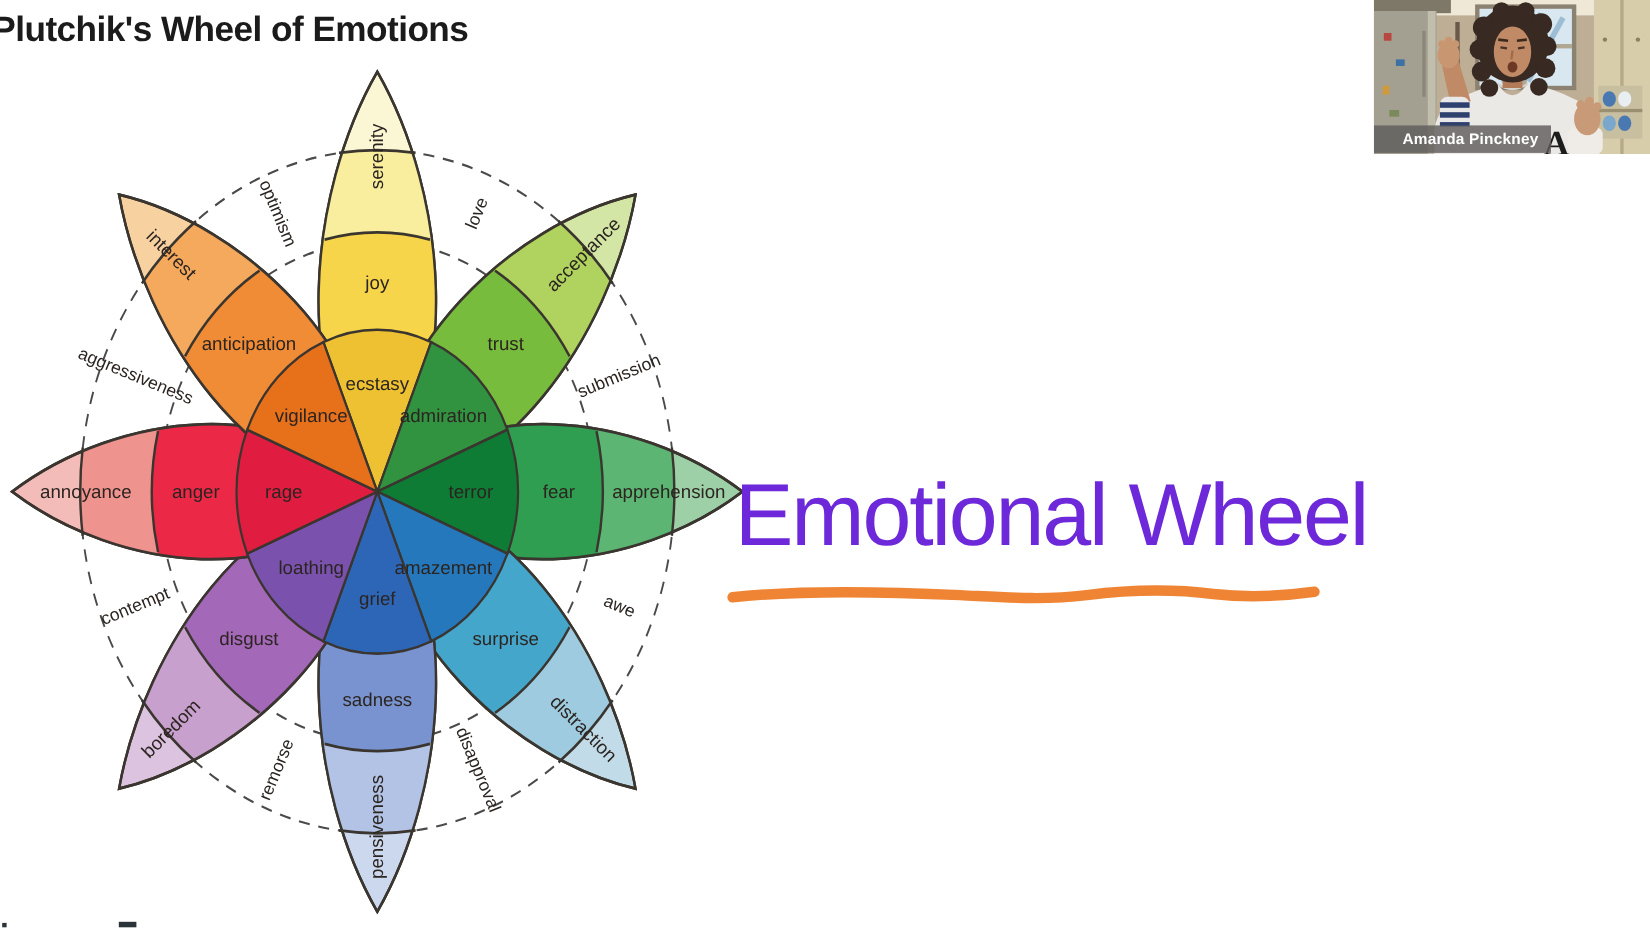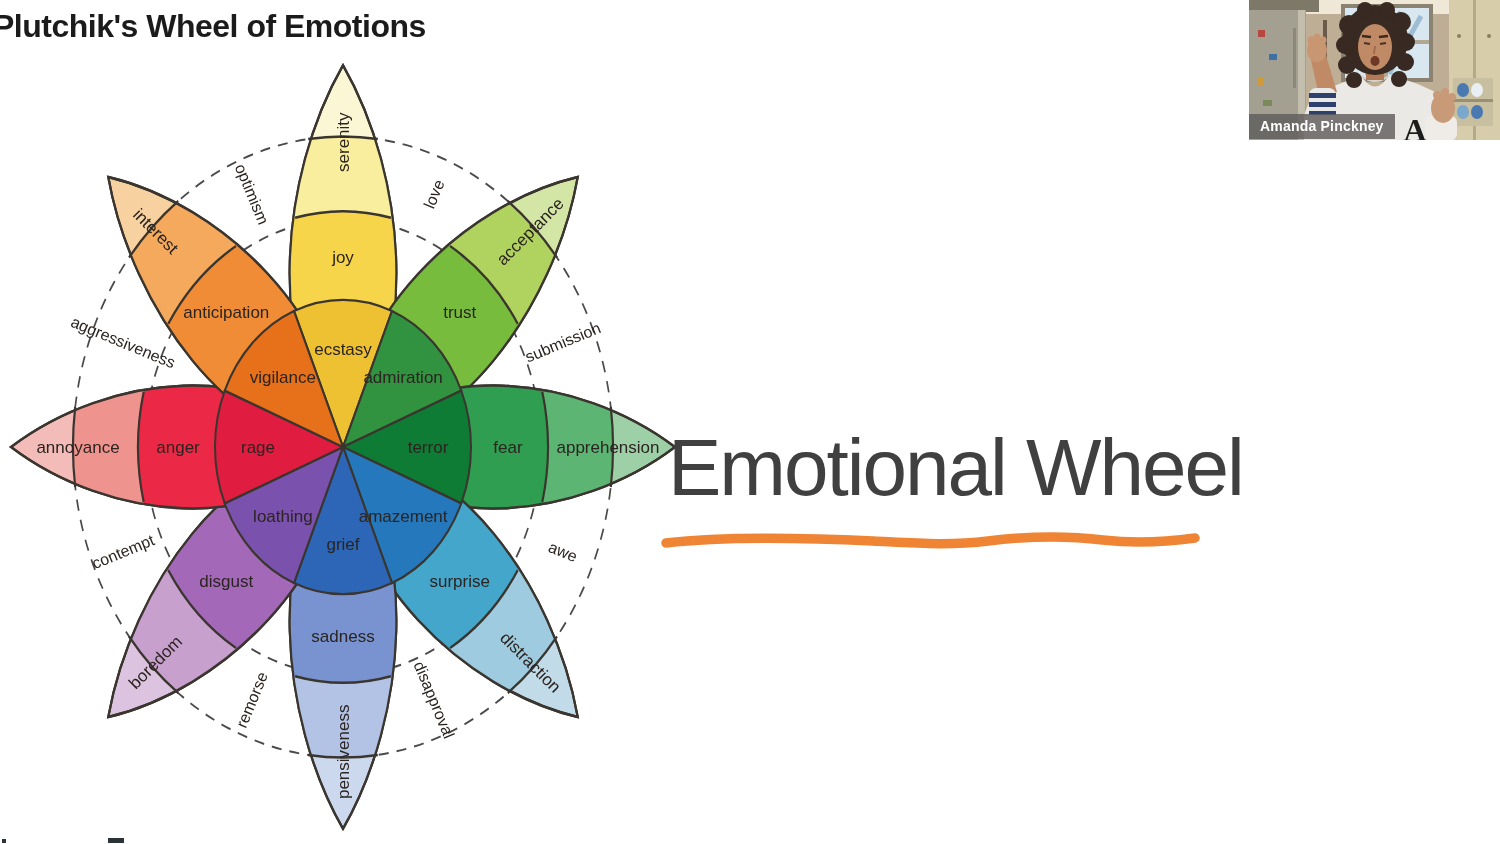--- a/index.html
+++ b/index.html
@@ -7,21 +7,21 @@
          font-family:"Liberation Sans", sans-serif;text-align:center;}
   #slide-title{position:absolute;left:-7px;top:8px;font-size:32px;font-weight:700;
                color:#1b1b1b;letter-spacing:-0.5px;white-space:nowrap;}
   #wheel-svg{position:absolute;left:0;top:0;}
   #wheel-svg text{font-family:"Liberation Sans", sans-serif;}
   #heading{position:absolute;left:668px;top:428px;font-size:80px;font-weight:300;
            letter-spacing:-2px;color:#151515;white-space:nowrap;line-height:1;}
   #underline-svg{position:absolute;left:658px;top:528px;}
   #webcam{position:absolute;left:1249px;top:0;width:251px;height:140px;overflow:hidden;
           background:#c3b49d;}
-  #name-tag{position:absolute;left:0;bottom:1px;padding:4px 11px 5px 11px;
+  #name-tag{position:absolute;left:0;bottom:1px;padding:4px 11px 5px 26px;
             background:rgba(95,93,91,0.82);color:#ffffff;font-size:14px;font-weight:700;
             letter-spacing:0.2px;white-space:nowrap;}
   .fragment{position:absolute;background:#2a3338;}
 </style>
 </head>
 <body>
 
 <div id="stage">
 
   <div id="slide-title">Plutchik's Wheel of Emotions</div>
@@ -156,21 +156,21 @@
         <text transform="translate(91.1,-252.9) rotate(-67.5)" text-anchor="middle" dominant-baseline="central" font-size="16" fill="#2b2420">love</text>
         <text transform="translate(219.9,-104.7) rotate(-22.5)" text-anchor="middle" dominant-baseline="central" font-size="16" fill="#2b2420">submission</text>
         <text transform="translate(219.9,104.7) rotate(22.5)" text-anchor="middle" dominant-baseline="central" font-size="16" fill="#2b2420">awe</text>
         <text transform="translate(91.1,252.9) rotate(67.5)" text-anchor="middle" dominant-baseline="central" font-size="16" fill="#2b2420">disapproval</text>
         <text transform="translate(-91.1,252.9) rotate(-67.5)" text-anchor="middle" dominant-baseline="central" font-size="16" fill="#2b2420">remorse</text>
         <text transform="translate(-219.9,104.7) rotate(-22.5)" text-anchor="middle" dominant-baseline="central" font-size="16" fill="#2b2420">contempt</text>
         <text transform="translate(-219.9,-104.7) rotate(22.5)" text-anchor="middle" dominant-baseline="central" font-size="16" fill="#2b2420">aggressiveness</text>
       </g>
     </svg>
 
-  <div id="heading" style="color: #404040;">Emotional Wheel</div>
+  <div id="heading" style="color: #6d28d9;">Emotional Wheel</div>
 
   <svg id="underline-svg" width="545" height="26" viewBox="0 0 545 26">
     <path d="M8,15 C70,8 150,10 215,13 C255,15 290,18 330,13 C370,8 405,7 445,12 C480,16 515,13 537,10" fill="none" stroke="#ee8434" stroke-width="9.5" stroke-linecap="round"></path>
   </svg>
 
   <div id="webcam">
     <svg width="251" height="140" viewBox="0 0 251 140">
       <defs>
         <filter id="soft">
             <feGaussianBlur stdDeviation="0.6"></feGaussianBlur>

